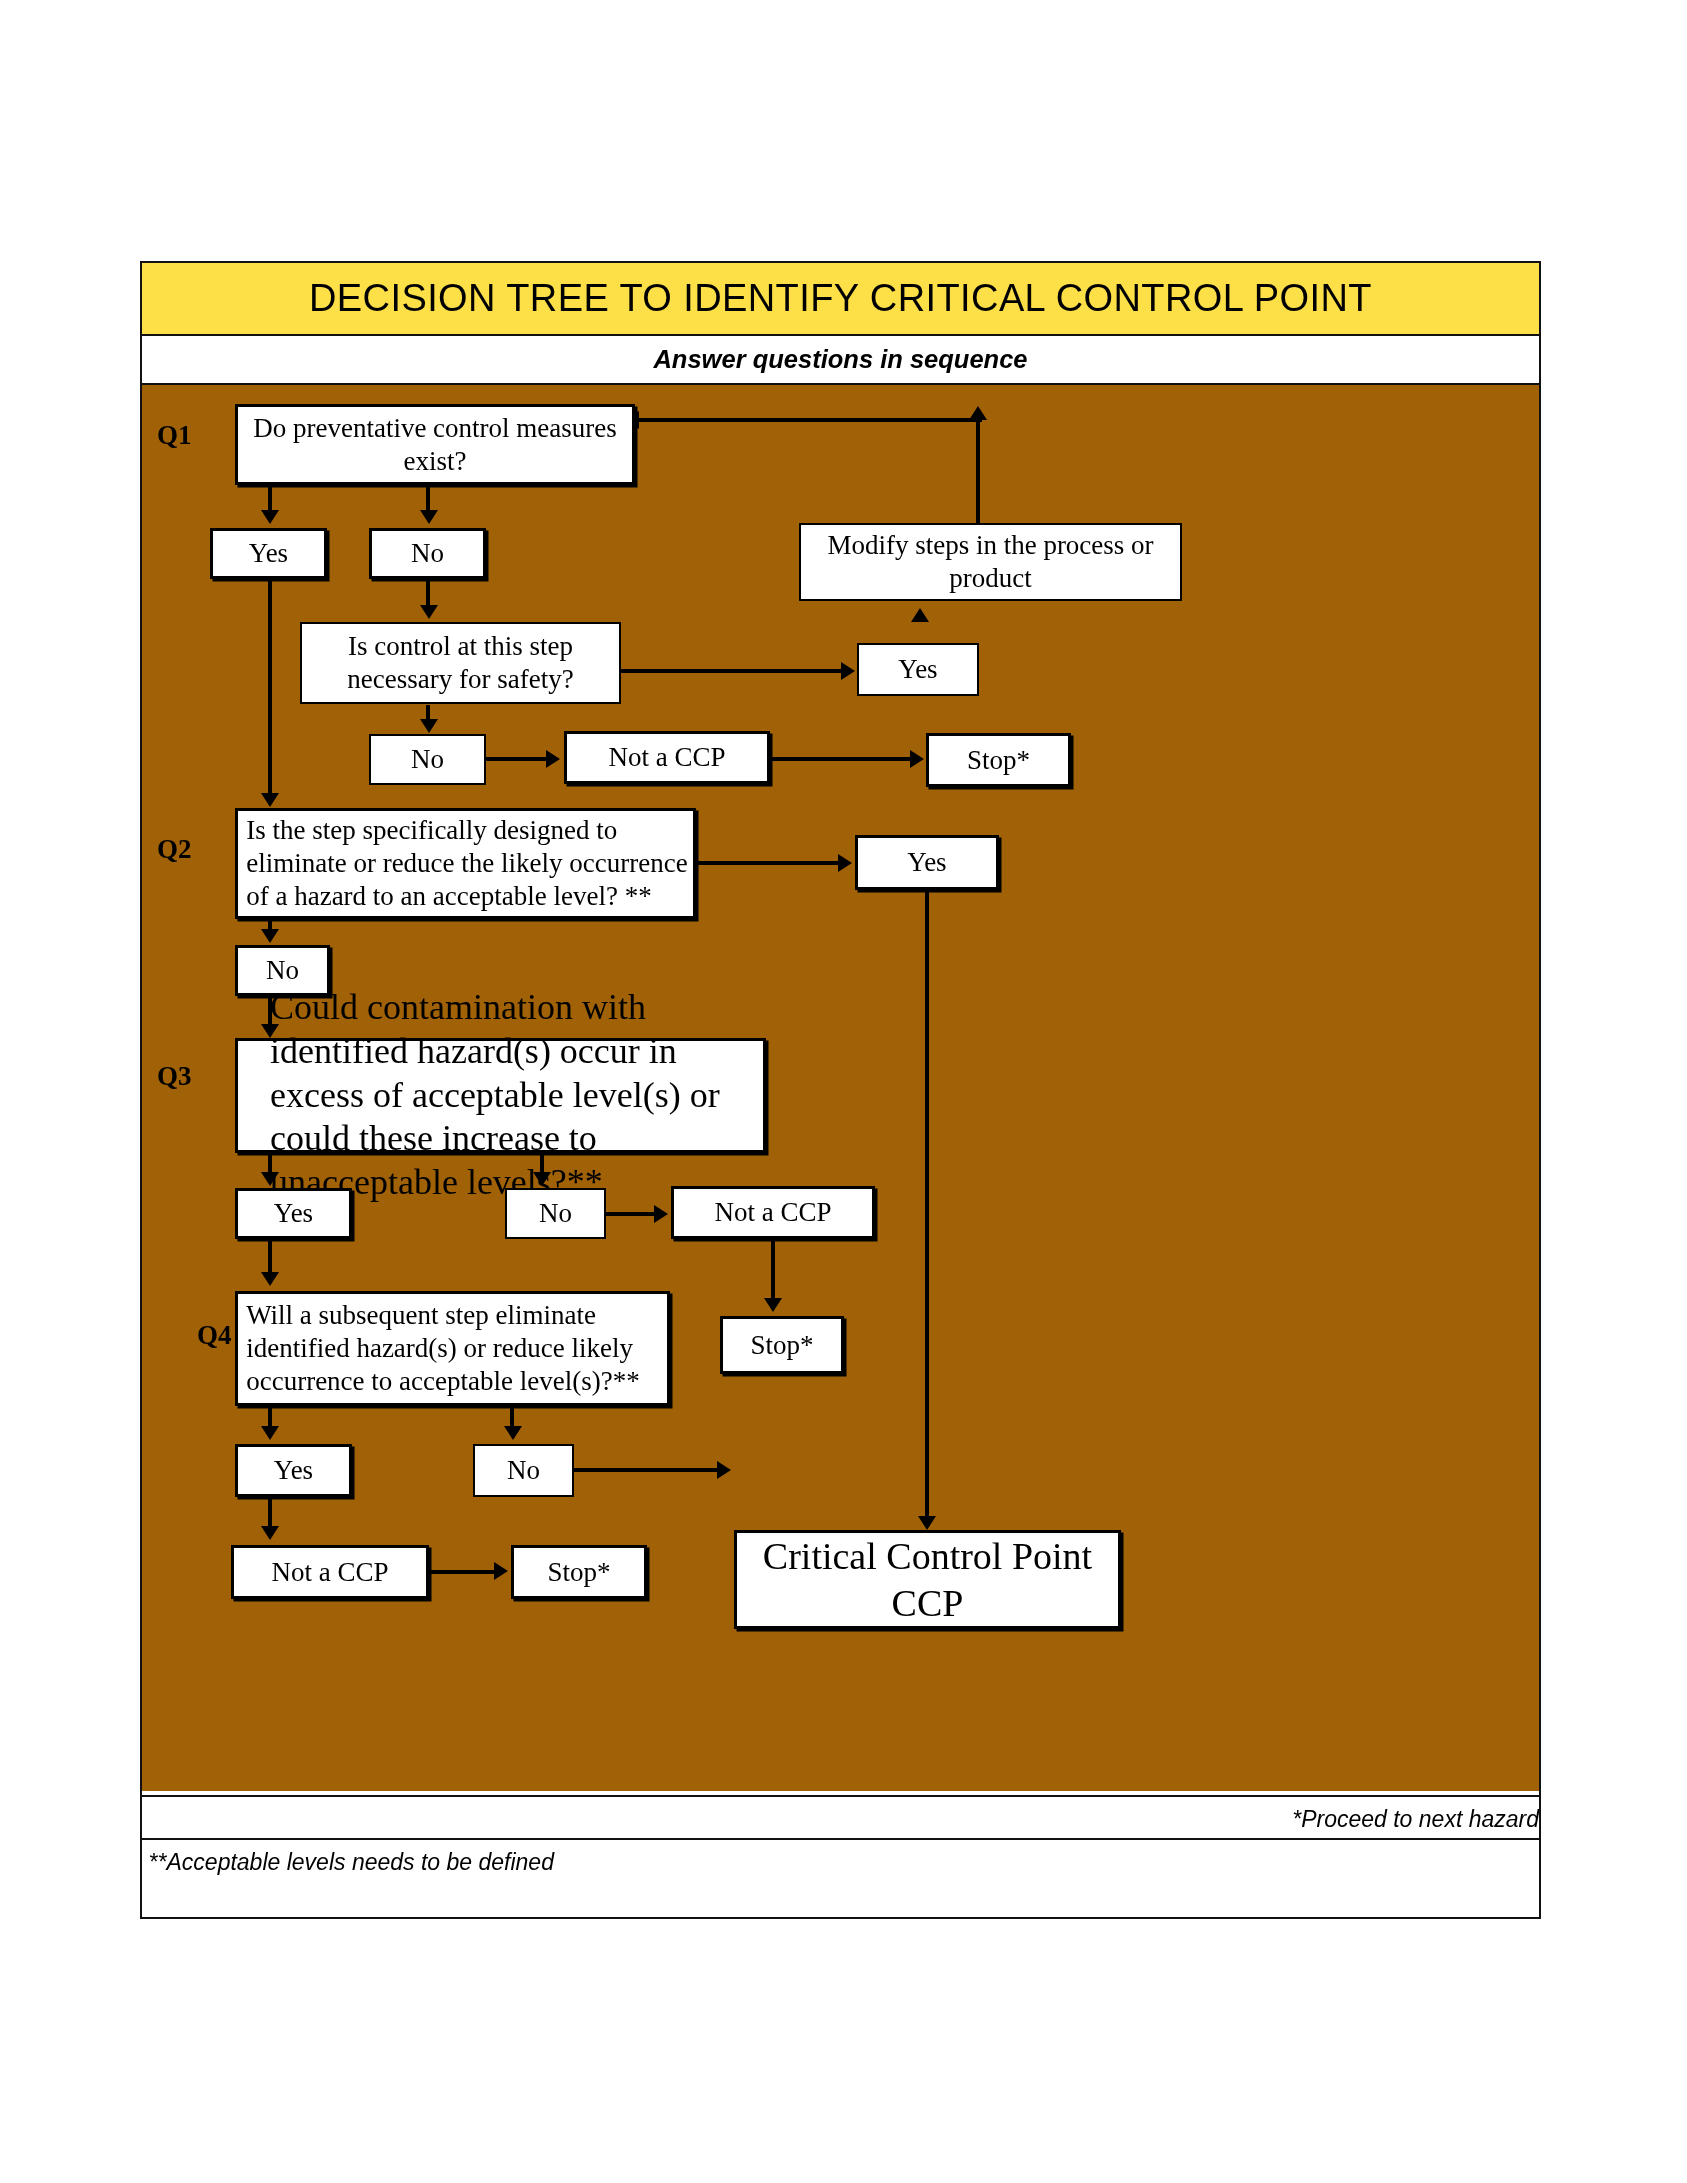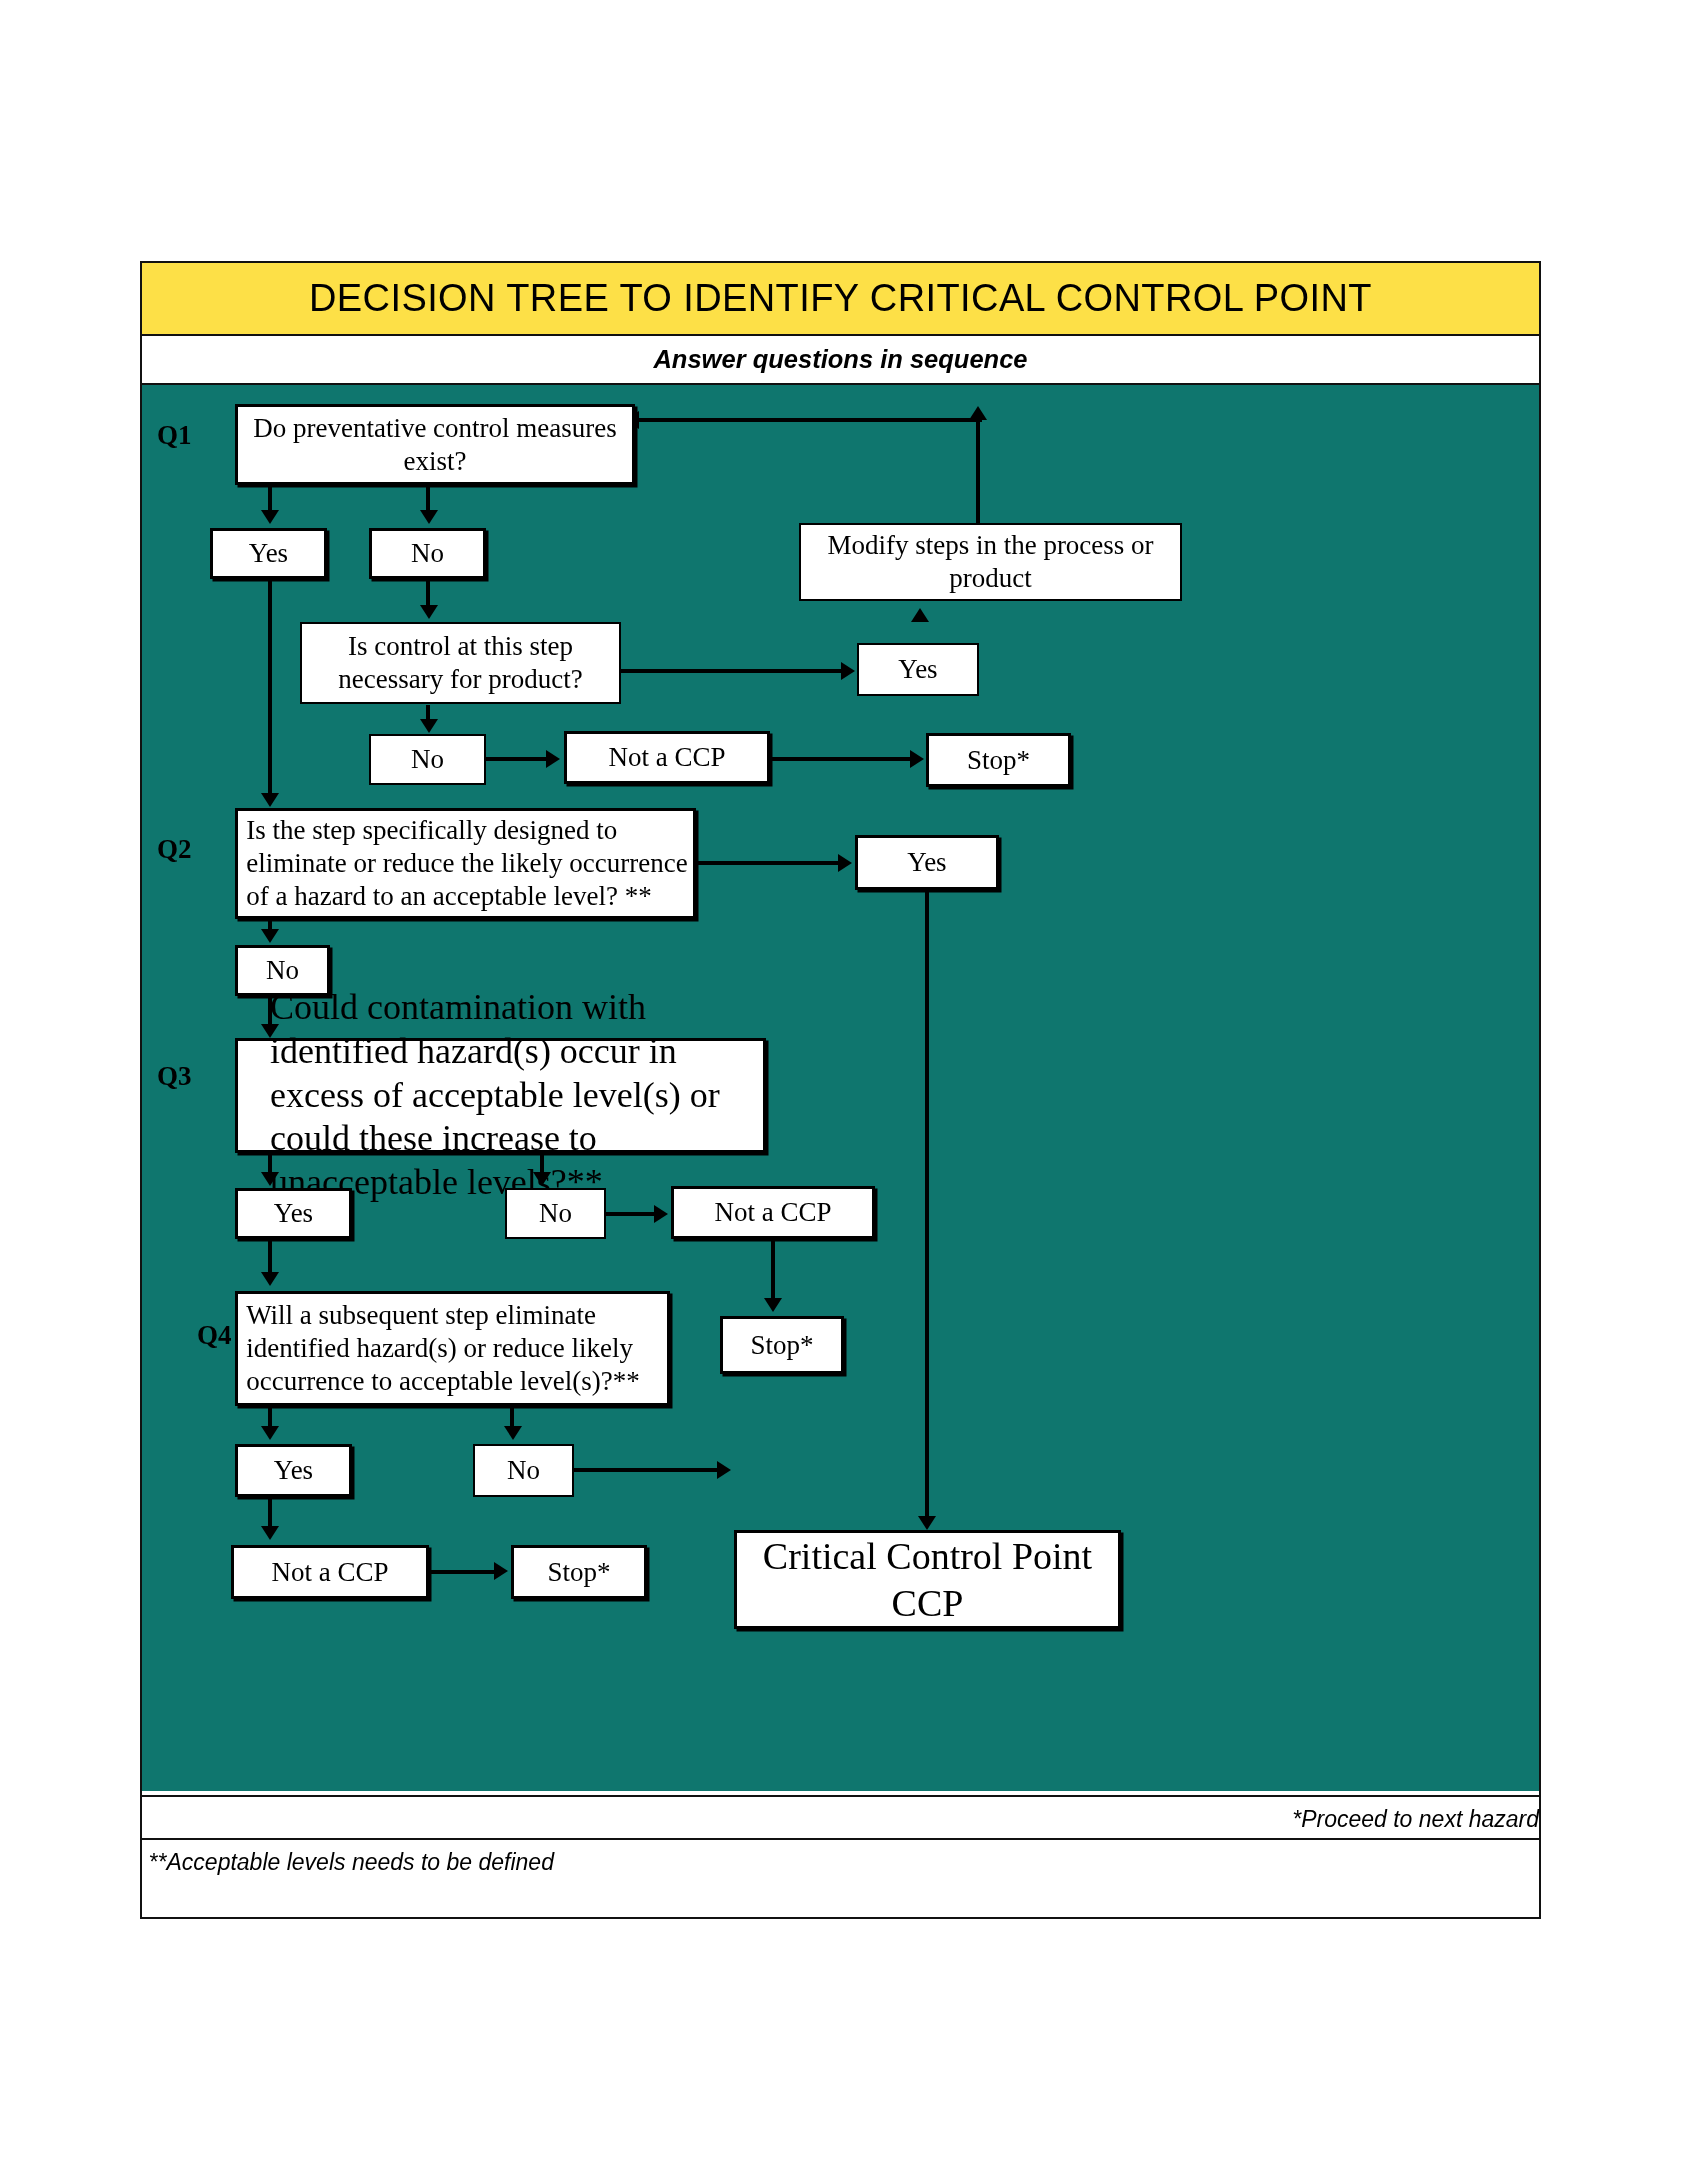--- a/index.html
+++ b/index.html
@@ -23,21 +23,21 @@
   }
   #subtitle-cell{
     position:absolute;left:0;top:73px;width:100%;height:49px;
     border-bottom:2.5px solid #111;box-sizing:border-box;
     display:flex;align-items:center;justify-content:center;background:#fff;
   }
   #subtitle-text{
     font-family:"Liberation Sans",sans-serif;font-size:25.5px;font-weight:bold;font-style:italic;color:#000;
   }
   #canvas{
-    position:absolute;left:0;top:122px;width:100%;height:1406px;background:#0f766e;overflow:hidden;
+    position:absolute;left:0;top:122px;width:100%;height:1406px;background:#a16207;overflow:hidden;
   }
   .note-cell{
     position:absolute;left:0;width:100%;height:47px;
     border-top:2.5px solid #111;box-sizing:border-box;
     display:flex;align-items:center;background:#fff;
   }
   #note1{top:1532px;justify-content:flex-end;}
   #note2{top:1575px;}
   .note-text{
     font-family:"Liberation Sans",sans-serif;font-size:23px;font-style:italic;color:#000;
@@ -109,21 +109,21 @@
 
       <div class="vline" style="left:834px;top:35px;height:109px;"></div>
       <div class="arr up" style="left:827px;top:21.4px;"></div>
       <div class="hline" style="left:494px;top:33px;width:346px;"></div>
       <div class="arr left" style="left:483px;top:25.5px;"></div>
 
       <div class="vline" style="left:284px;top:194px;height:30.5px;"></div>
       <div class="arr down" style="left:278px;top:220px;"></div>
 
       <div class="node" style="left:158px;top:237px;width:321px;height:82px;font-size:27px;">
-        <span class="txt">Is control at this step necessary for product?</span>
+        <span class="txt">Is control at this step necessary for safety?</span>
       </div>
 
       <div class="hline" style="left:479px;top:284px;width:224px;"></div>
       <div class="arr right" style="left:699px;top:277px;"></div>
       <div class="node" style="left:715px;top:258px;width:122px;height:53px;font-size:27px;">
         <span class="txt">Yes</span>
       </div>
 
       <div class="arr up" style="left:769px;top:223px;"></div>
 

